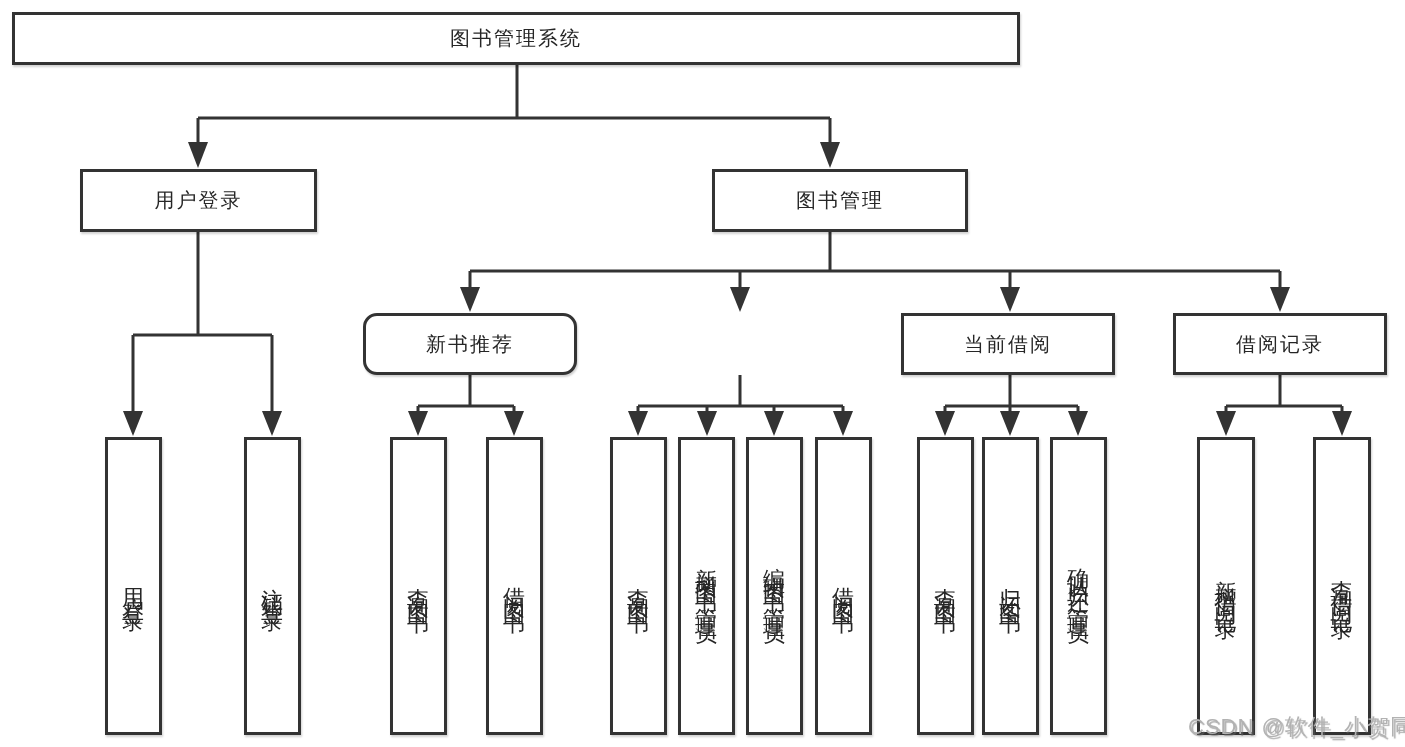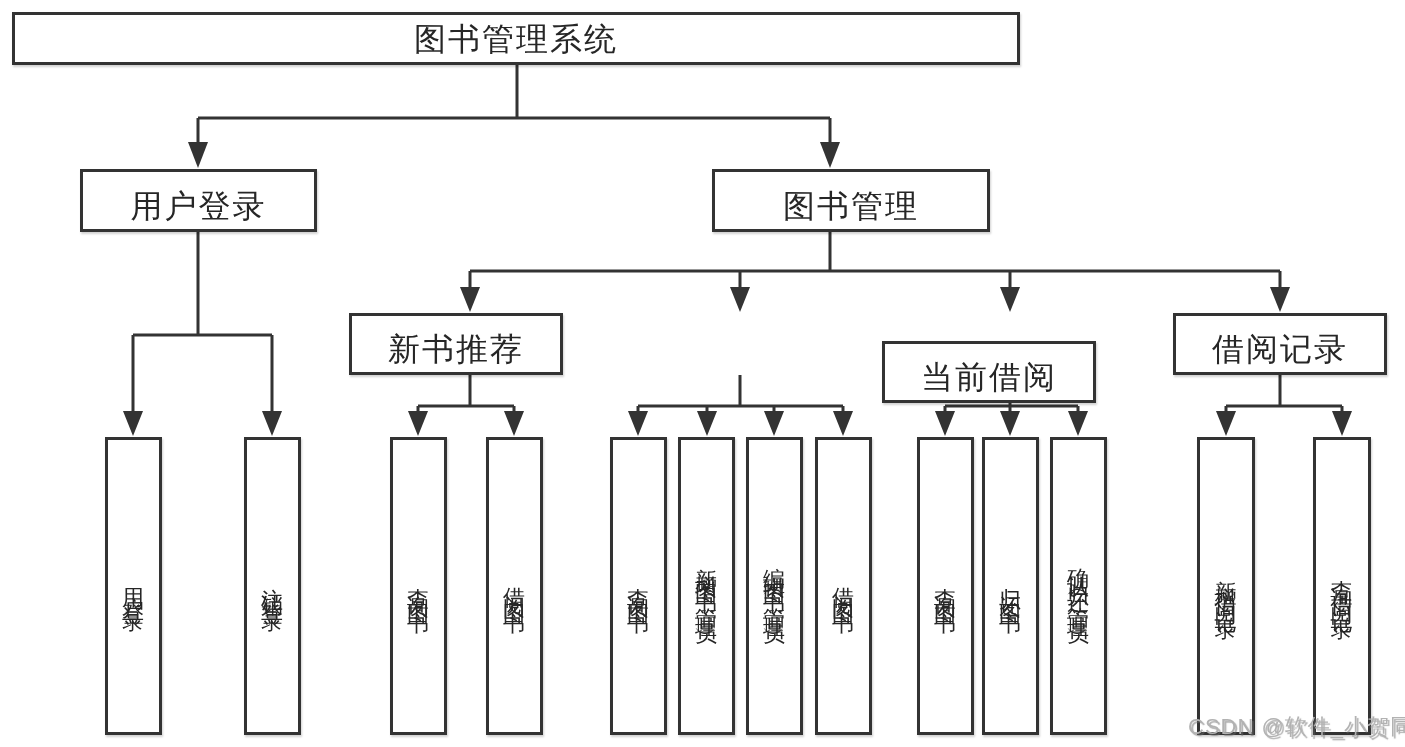--- a/index.html
+++ b/index.html
@@ -21,29 +21,29 @@
     position: absolute;
     box-sizing: border-box;
     border: 3px solid #333333;
     background: #ffffff;
     display: flex;
     align-items: center;
     justify-content: center;
     color: #262626;
     box-shadow: 1px 2px 2px rgba(0,0,0,0.18);
   }
-  .hbox { font-size: 32px; letter-spacing: 2px; align-items: flex-end; }
+  .hbox { font-size: 20px; letter-spacing: 2px; }
   .root  { left: 12px;   top: 12px;  width: 1008px; height: 53px; }
   .lv2   { top: 169px;   height: 63px; }
   .b-user-login      { left: 80px;  width: 237px; }
-  .b-book-management { left: 712px; width: 278px; }
+  .b-book-management { left: 712px; width: 256px; }
   .lv3   { top: 313px;   height: 62px; width: 214px; }
-  .b-new-book-recommend { left: 349px; }
+  .b-new-book-recommend { left: 363px; border-radius: 14px; }
   .b-book-borrowing     { left: 633px; }
-  .b-current-borrowing  { left: 882px; margin-top: 28px; }
+  .b-current-borrowing  { left: 901px; }
   .b-borrowing-records  { left: 1173px; }
   .leaf  { top: 437px; height: 298px; width: 57px; }
   .vtext {
     writing-mode: vertical-rl;
     text-orientation: mixed;
     font-size: 22px;
     line-height: 1.05;
     letter-spacing: 8px;
     white-space: nowrap;
     color: #262626;

